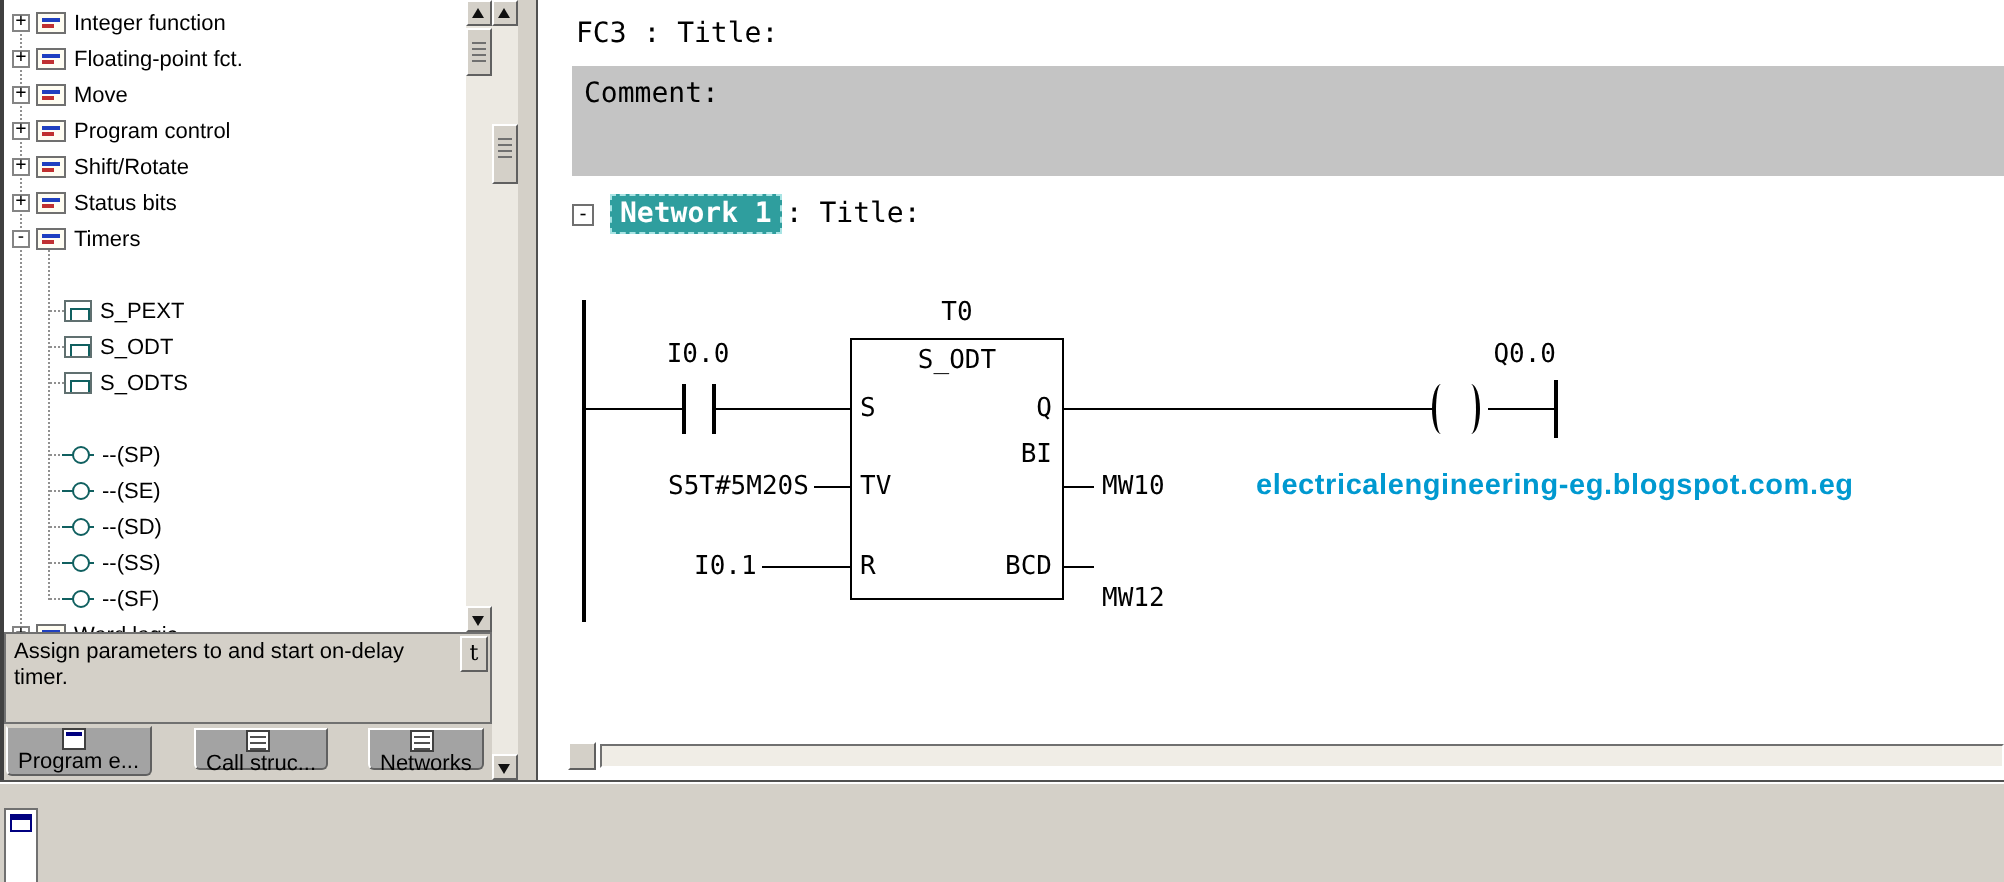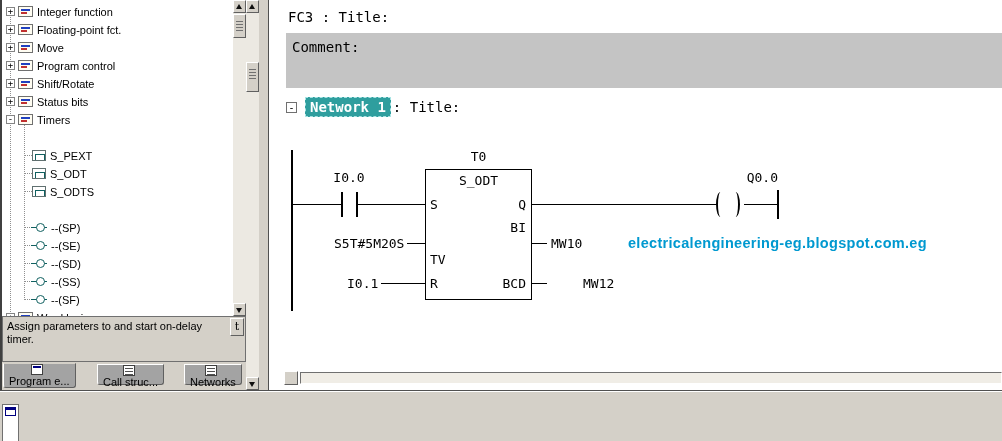--- a/index.html
+++ b/index.html
@@ -214,42 +214,42 @@
   <div class="wire" style="left:293px;top:204px;width:48px;height:1px;"></div>
   <div class="wire" style="left:341px;top:192px;width:2px;height:25px;"></div>
   <div class="wire" style="left:356px;top:192px;width:2px;height:25px;"></div>
   <div class="wire" style="left:358px;top:204px;width:67px;height:1px;"></div>
 
   <div class="mono" style="left:425px;top:149px;width:107px;text-align:center;">T0</div>
   <div class="lad-box">
     <div class="bname">S_ODT</div>
     <div class="pin" style="left:4px;top:27px;">S</div>
     <div class="pin" style="right:5px;top:27px;">Q</div>
-    <div class="pin" style="left:4px;top:66px;margin-top:16px;">TV</div>
+    <div class="pin" style="left:4px;top:66px;">TV</div>
     <div class="pin" style="right:5px;top:50px;">BI</div>
     <div class="pin" style="left:4px;top:106px;">R</div>
     <div class="pin" style="right:5px;top:106px;">BCD</div>
   </div>
 
   <div class="mono" style="left:334px;top:236px;">S5T#5M20S</div>
   <div class="wire" style="left:407px;top:243px;width:18px;height:1px;"></div>
   <div class="mono" style="left:347px;top:276px;">I0.1</div>
   <div class="wire" style="left:381px;top:283px;width:44px;height:1px;"></div>
 
   <div class="wire" style="left:532px;top:204px;width:185px;height:1px;"></div>
   <div class="mono" style="left:730px;top:170px;width:48px;text-align:right;">Q0.0</div>
   <div class="paren-l"></div>
   <div class="paren-r"></div>
   <div class="wire" style="left:744px;top:204px;width:33px;height:1px;"></div>
   <div class="wire" style="left:777px;top:190px;width:2px;height:29px;"></div>
 
   <div class="wire" style="left:532px;top:243px;width:15px;height:1px;"></div>
   <div class="mono" style="left:551px;top:236px;">MW10</div>
   <div class="wire" style="left:532px;top:283px;width:15px;height:1px;"></div>
-  <div class="mono" style="left:551px;top:276px;margin-left:32px;">MW12</div>
+  <div class="mono" style="left:551px;top:292px;">MW12</div>
 
   <div class="watermark">electricalengineering-eg.blogspot.com.eg</div>
 
   <div class="hsb-corner"></div>
   <div class="hsb-track"></div>
 
   <div id="bottom-strip">
     <div id="mini-window">
       <span class="mw-icon"></span>
     </div>

